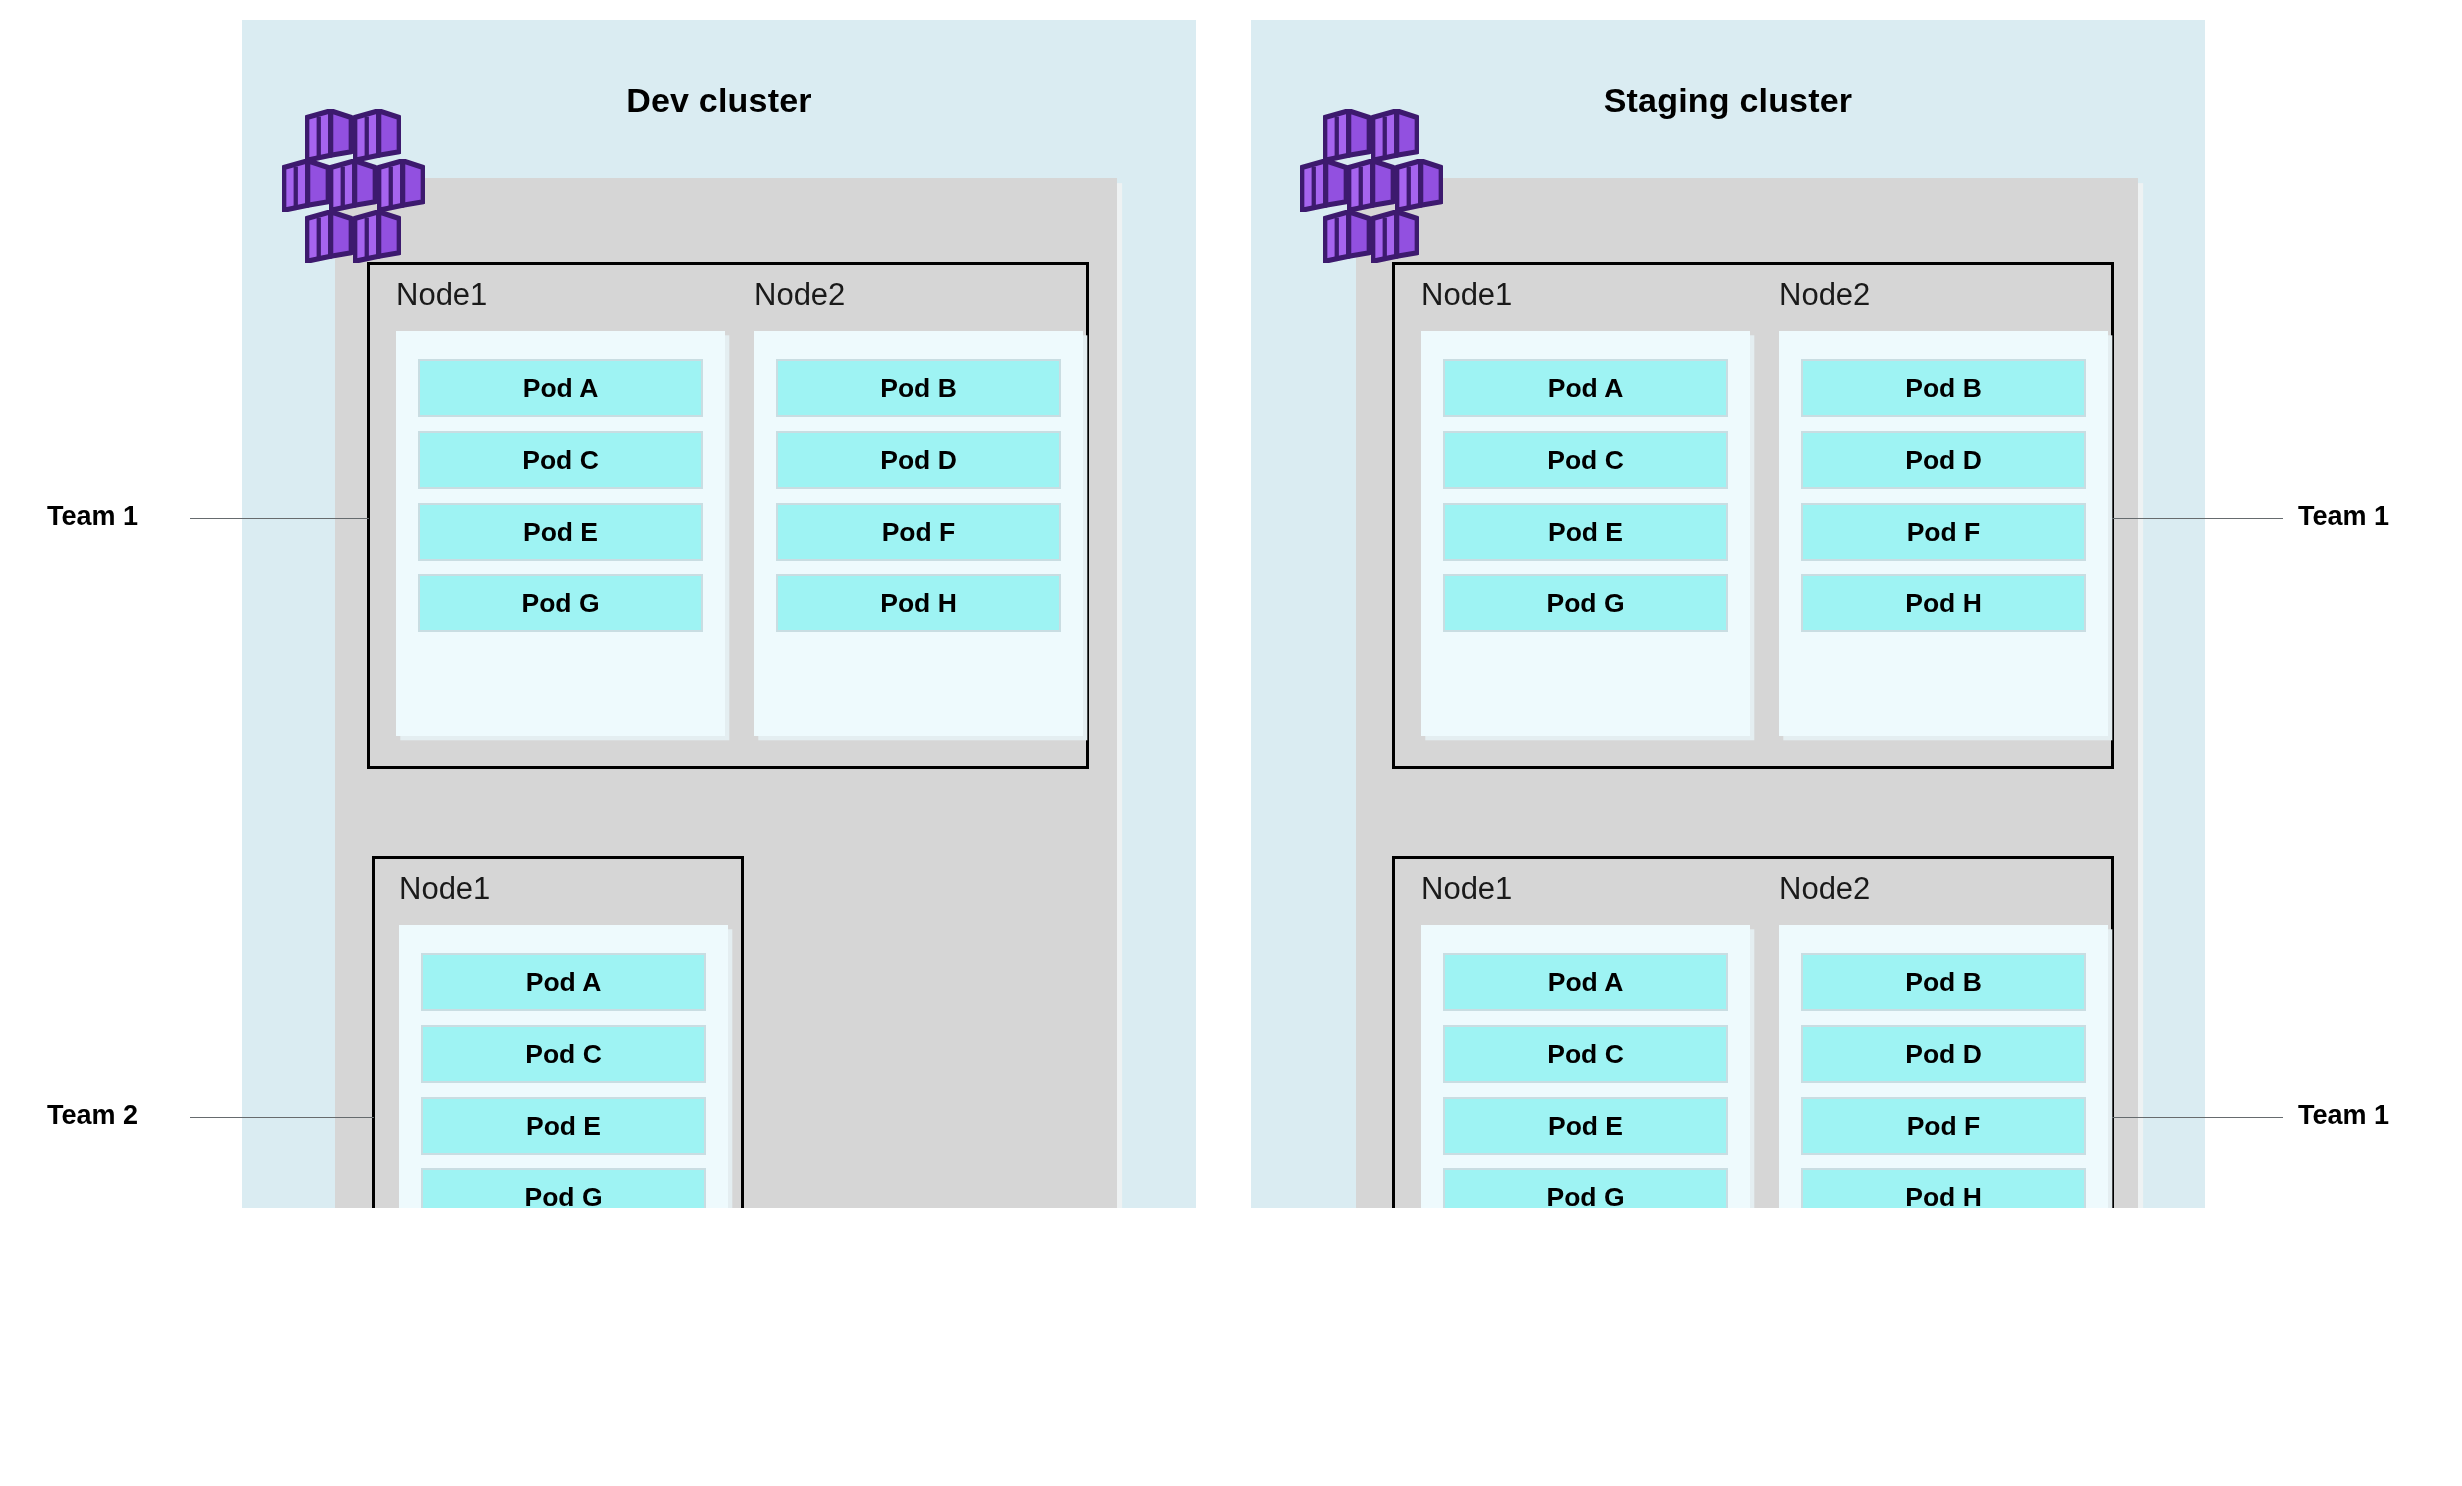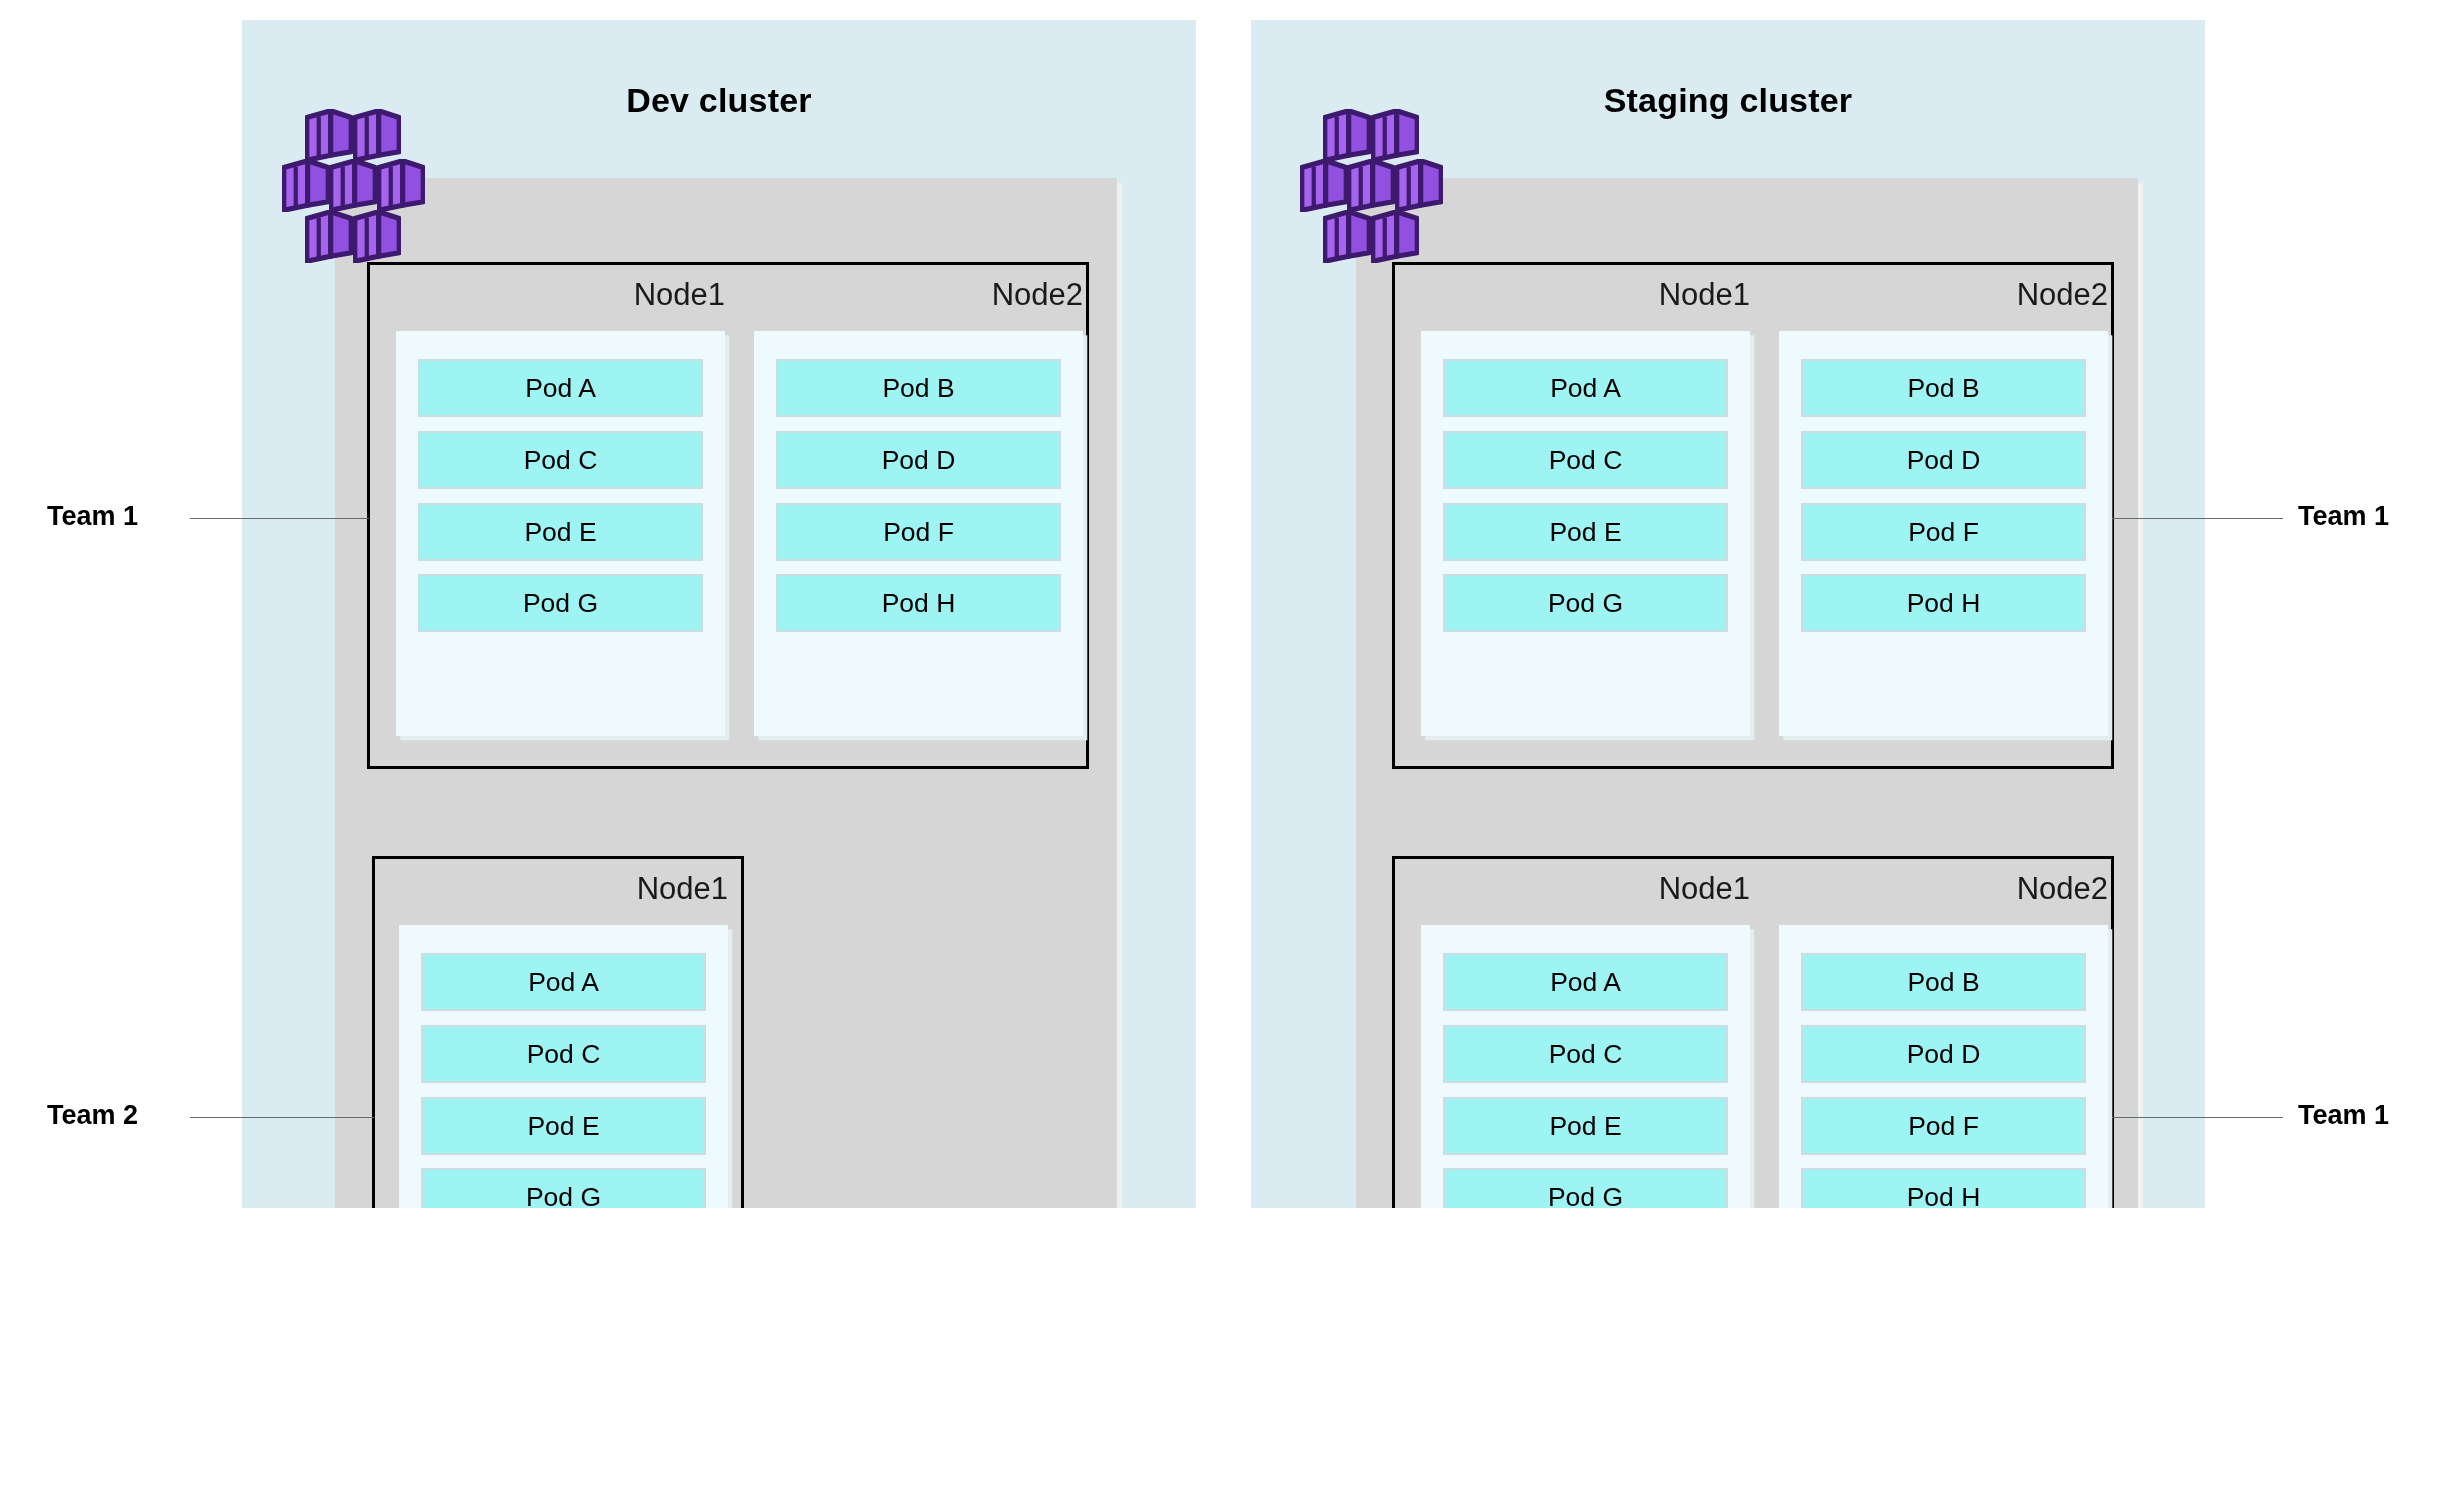--- a/index.html
+++ b/index.html
@@ -56,21 +56,21 @@
   .node-col {
     position: absolute;
     top: 0;
     bottom: 0;
   }
   .node-label {
     position: absolute;
     top: 12px;
     left: 0;
     right: 0;
-    text-align: right;
+    text-align: left;
     font-size: 31px;
     color: #1a1a1a;
     white-space: nowrap;
   }
   .node-inner {
     position: absolute;
     left: 0;
     right: 0;
     background: #eefafd;
     box-shadow: 4.3px 4.3px 0 0 #e4eef1;
@@ -81,21 +81,21 @@
     position: absolute;
     left: 22px;
     right: 22px;
     background: #9ef3f3;
     border: 2.6px solid #c9dde2;
     box-sizing: border-box;
     display: flex;
     align-items: center;
     justify-content: center;
     font-size: 26.5px;
-    font-weight: normal;
+    font-weight: bold;
     color: #000000;
     white-space: nowrap;
   }
 
   
   .team-label {
     position: absolute;
     font-size: 27px;
     font-weight: bold;
     color: #000000;

